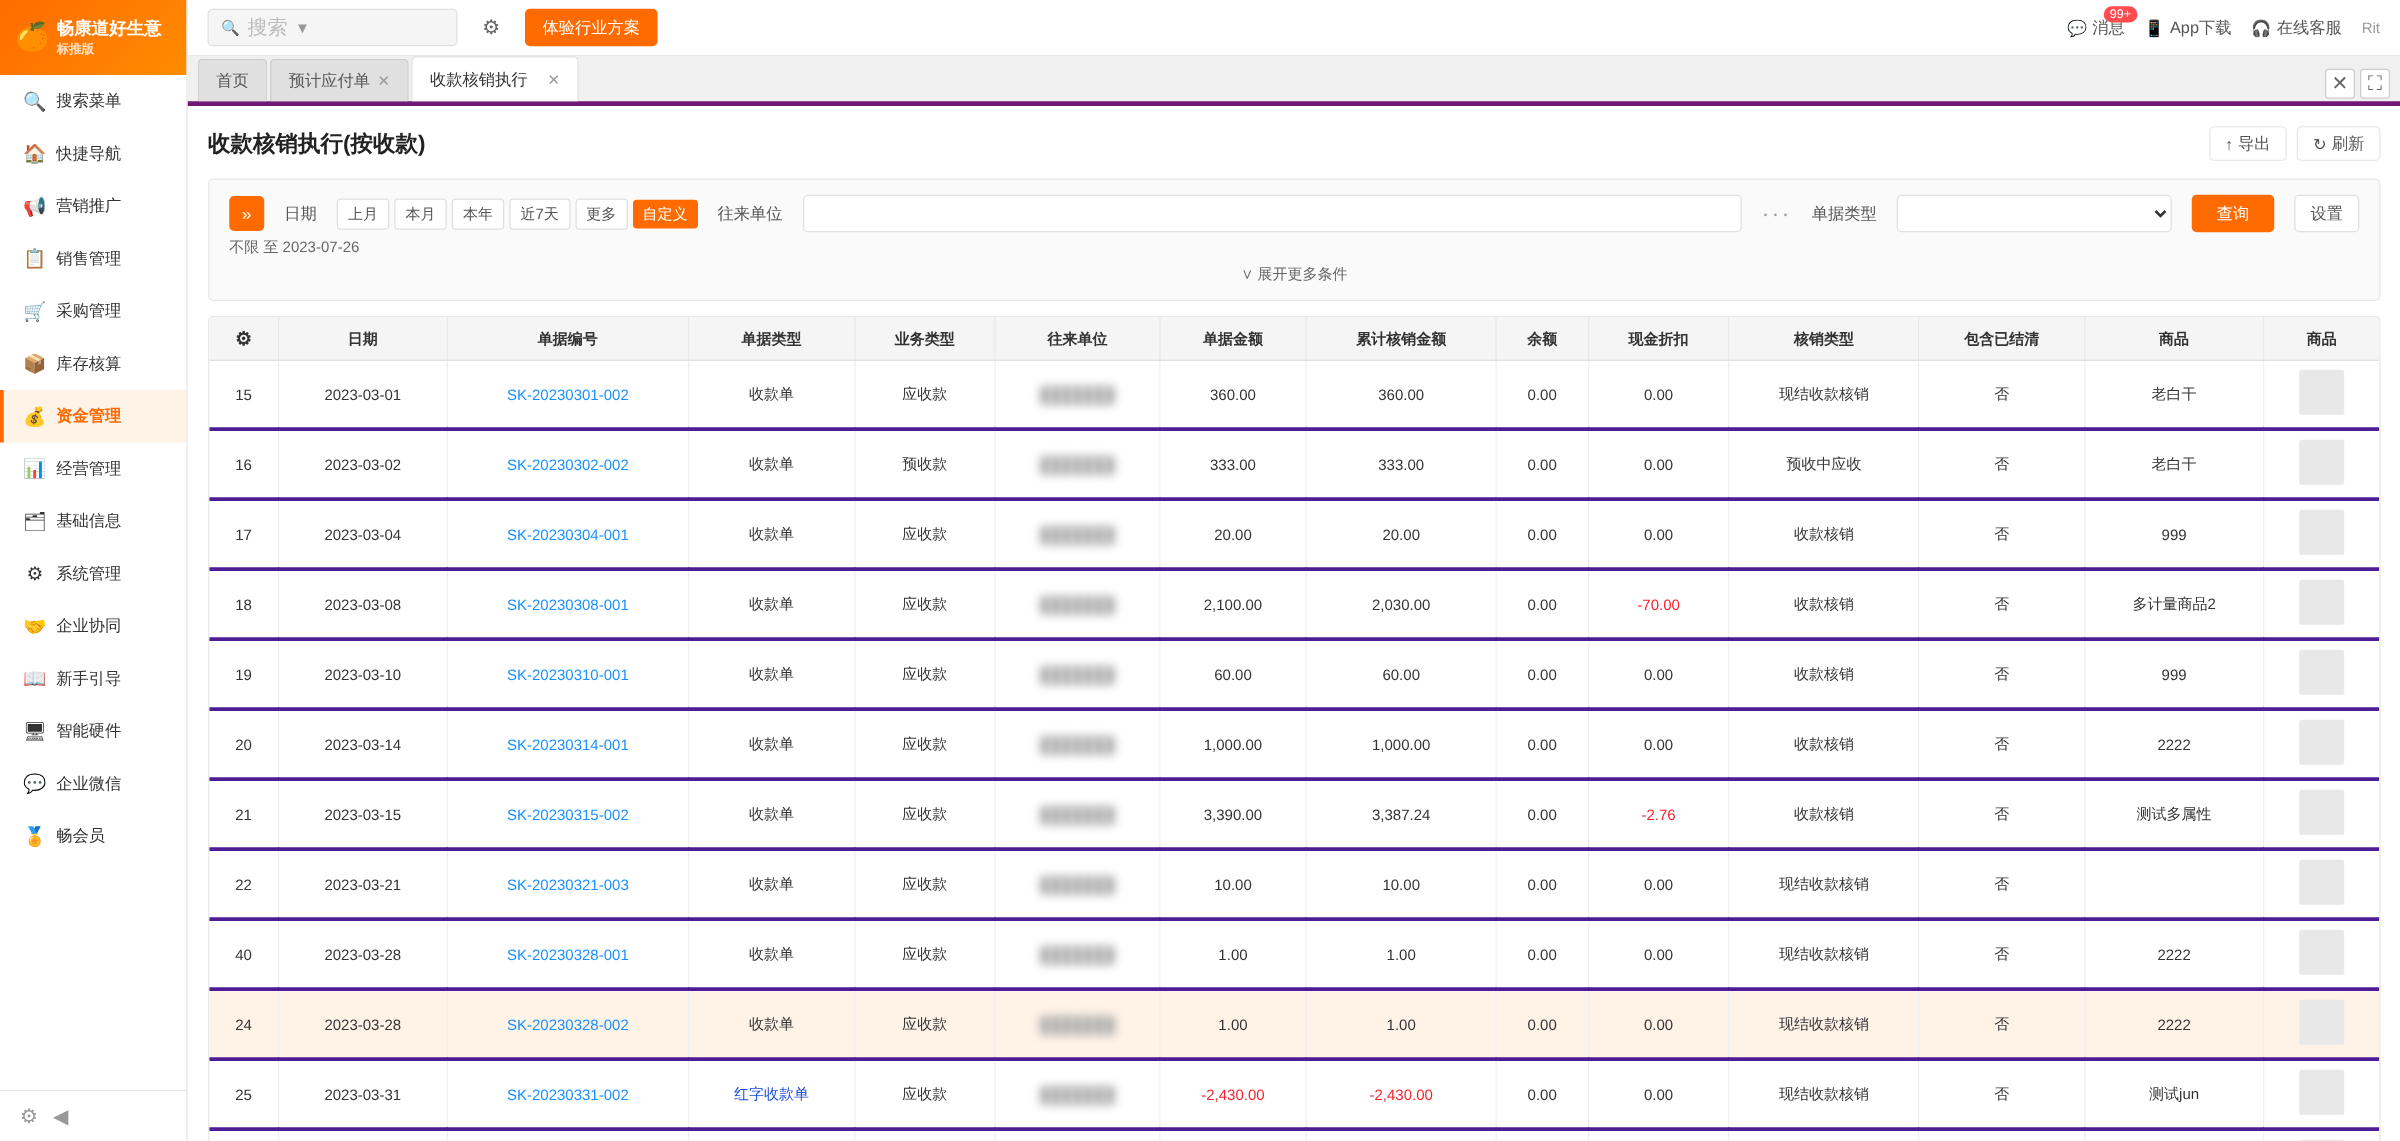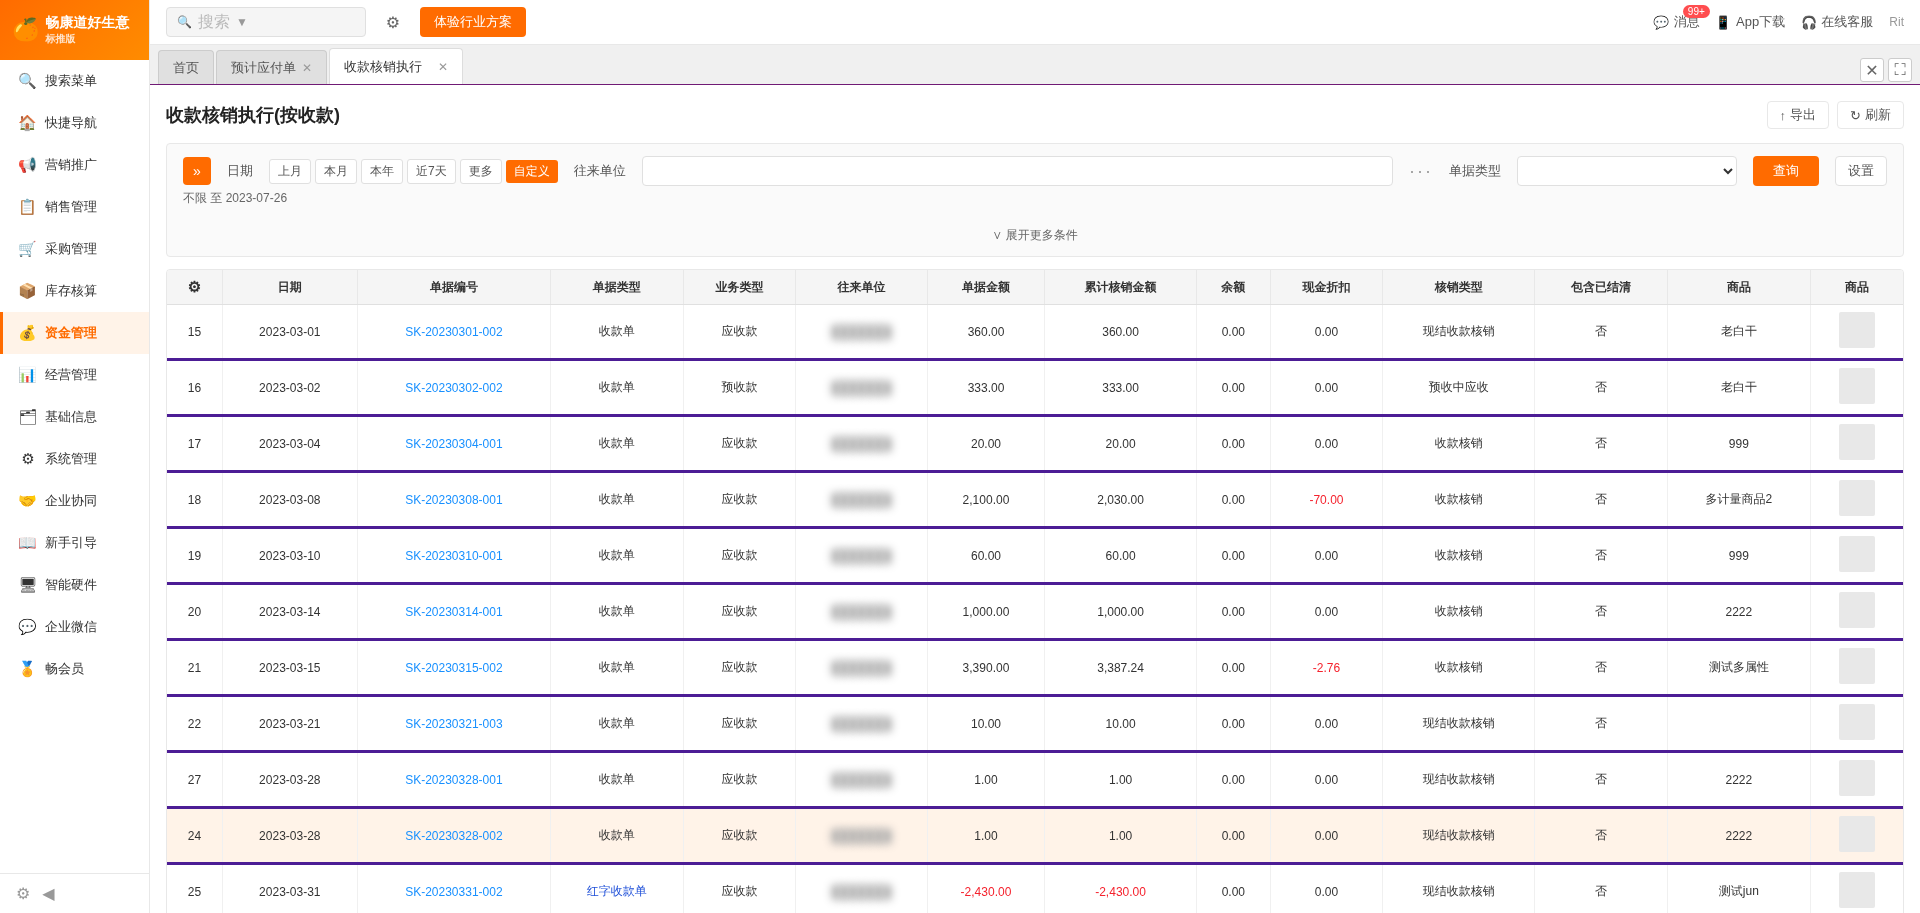--- a/index.html
+++ b/index.html
@@ -25,21 +25,21 @@
     .topbar-gear { width: 30px; height: 30px; display: flex; align-items: center; justify-content: center; color: #666; cursor: pointer; font-size: 16px; }
     .topbar-solution-btn { height: 30px; background: #ff6b00; color: white; border: none; border-radius: 4px; padding: 0 14px; font-size: 13px; cursor: pointer; }
     .topbar-right { margin-left: auto; display: flex; align-items: center; gap: 16px; color: #555; font-size: 13px; }
     .topbar-msg { position: relative; display: flex; align-items: center; gap: 4px; cursor: pointer; }
     .topbar-badge { position: absolute; top: -8px; right: -10px; background: #ff4d4f; color: white; font-size: 10px; border-radius: 10px; padding: 1px 5px; min-width: 18px; text-align: center; }
     .topbar-app { display: flex; align-items: center; gap: 4px; cursor: pointer; }
     .topbar-service { display: flex; align-items: center; gap: 4px; cursor: pointer; }
     .topbar-user { color: #999; font-size: 12px; }
 
     
-    .tabs { height: 40px; background: #f0f0f0; display: flex; align-items: flex-end; border-bottom: 1px solid #701a75; padding: 0 8px; }
+    .tabs { height: 40px; background: #f0f0f0; display: flex; align-items: flex-end; border-bottom: 4px solid #701a75; padding: 0 8px; }
     .tab { height: 34px; padding: 0 14px; display: flex; align-items: center; gap: 6px; font-size: 13px; color: #555; background: #e0e0e0; border: 1px solid #ccc; border-bottom: none; border-radius: 4px 4px 0 0; cursor: pointer; margin-right: 2px; }
     .tab.active { background: #fff; color: #333; border-color: #ddd; height: 36px; gap: 16px; }
     .tab-close { color: #999; font-size: 12px; cursor: pointer; }
     .tabs-actions { margin-left: auto; display: flex; align-items: center; gap: 4px; padding-bottom: 2px; }
     .tabs-action-btn { width: 24px; height: 24px; display: flex; align-items: center; justify-content: center; color: #666; cursor: pointer; font-size: 16px; border: 1px solid #ccc; border-radius: 3px; background: #fff; }
 
     
     .page { flex: 1; overflow: auto; padding: 16px; background: #fff; }
     .page-header { display: flex; align-items: center; justify-content: space-between; margin-bottom: 14px; }
     .page-title { font-size: 18px; font-weight: bold; color: #222; }
@@ -55,21 +55,21 @@
     .filter-date-btn { padding: 3px 8px; border: 1px solid #e0e0e0; border-radius: 3px; background: #fff; font-size: 12px; cursor: pointer; color: #555; }
     .filter-date-custom { background: #ff6b00; color: white; border: none; border-radius: 3px; padding: 3px 8px; font-size: 12px; cursor: pointer; }
     .filter-date-range { font-size: 12px; color: #666; margin-top: 4px; }
     .filter-partner { flex: 1; min-width: 200px; }
     .filter-input { width: 100%; height: 30px; border: 1px solid #e0e0e0; border-radius: 4px; padding: 0 10px; font-size: 13px; color: #333; background: #fff; }
     .filter-dots { color: #999; font-size: 18px; letter-spacing: 2px; display: flex; align-items: center; }
     .filter-type { flex: 0 0 220px; }
     .filter-select { width: 100%; height: 30px; border: 1px solid #e0e0e0; border-radius: 4px; padding: 0 10px; font-size: 13px; color: #333; background: #fff; }
     .filter-query-btn { height: 30px; background: #ff6b00; color: white; border: none; border-radius: 4px; padding: 0 20px; font-size: 13px; cursor: pointer; }
     .filter-setting-btn { height: 30px; border: 1px solid #e0e0e0; border-radius: 4px; background: #fff; padding: 0 12px; font-size: 13px; color: #555; cursor: pointer; }
-    .filter-expand-row { display: flex; justify-content: center; margin-top: 20px; }
+    .filter-expand-row { display: flex; justify-content: center; margin-top: 4px; }
     .filter-expand-more { font-size: 12px; color: #666; cursor: pointer; display: flex; align-items: center; gap: 4px; }
 
     
     .table-container { border: 1px solid #e8e8e8; border-radius: 4px; overflow: auto; }
     table { width: 100%; border-collapse: collapse; font-size: 12px; }
     thead th { background: #f5f5f5; border-bottom: 1px solid #e0e0e0; border-right: 1px solid #e8e8e8; padding: 8px 10px; font-weight: 600; color: #333; white-space: nowrap; text-align: center; }
     thead th:last-child { border-right: none; }
     tbody tr { border-bottom: 3px solid #4c1d95; }
     tbody tr.highlight { background: #fff3e8; }
     tbody td { padding: 7px 10px; border-right: 1px solid #f0f0f0; text-align: center; color: #333; white-space: nowrap; }
@@ -409,21 +409,21 @@
                 <td>10.00</td>
                 <td>10.00</td>
                 <td>0.00</td>
                 <td>0.00</td>
                 <td>现结收款核销</td>
                 <td>否</td>
                 <td></td>
                 <td><span class="thumb-placeholder"></span></td>
               </tr>
               <tr>
-                <td>27</td>
+                <td>40</td>
                 <td>2023-03-28</td>
                 <td><a class="link-text">SK-20230328-001</a></td>
                 <td>收款单</td>
                 <td>应收款</td>
                 <td><span class="blurred">███████</span></td>
                 <td>1.00</td>
                 <td>1.00</td>
                 <td>0.00</td>
                 <td>0.00</td>
                 <td>现结收款核销</td>

